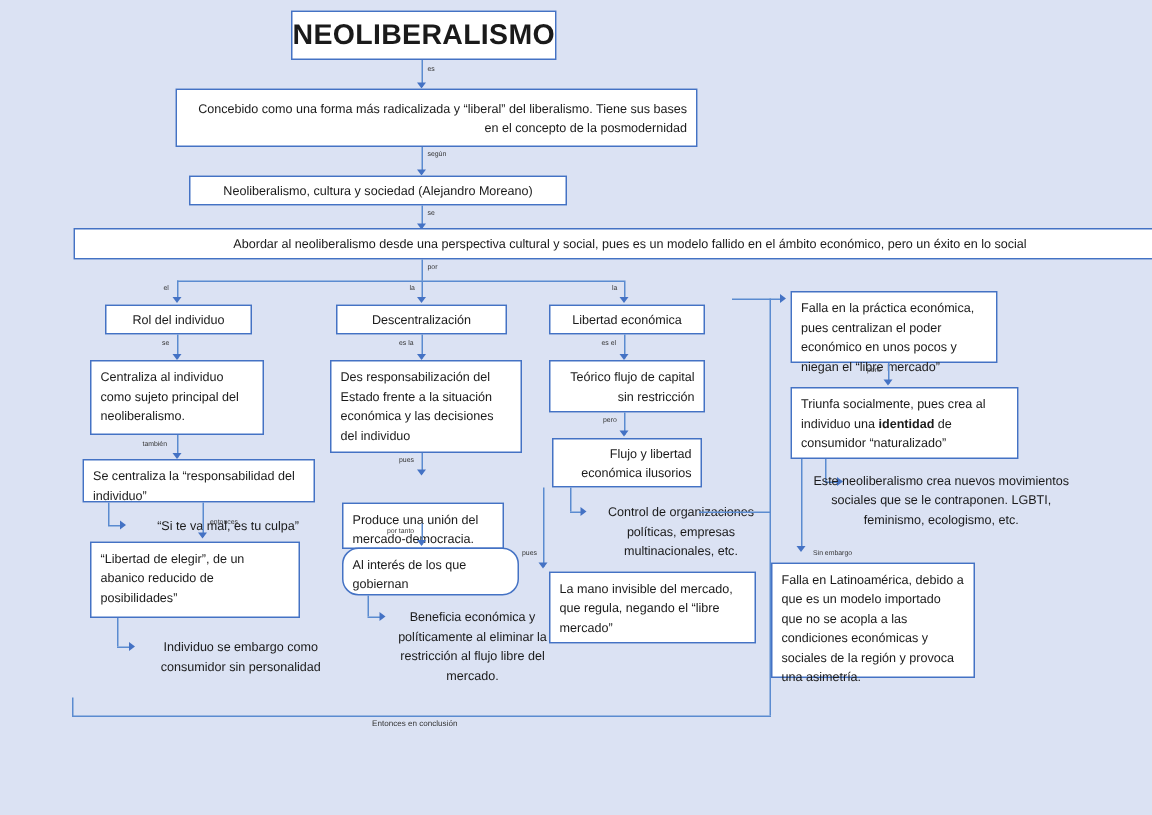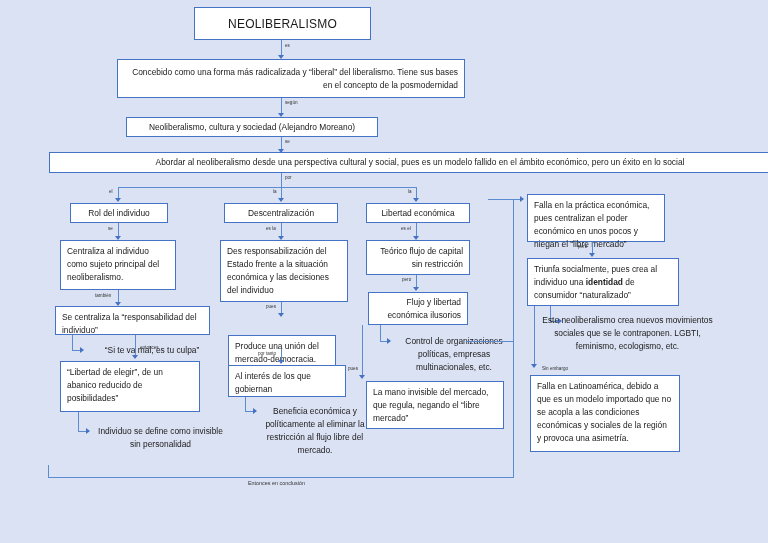--- a/index.html
+++ b/index.html
@@ -17,22 +17,22 @@
     background:#ffffff;
     border:1.2px solid #4472c4;
     box-sizing:border-box;
     color:#1a1a1a;
     font-size:8.4px;
     line-height:13px;
     padding:4px 6px;
     text-align:left;
   }
   .box.title{
-    font-size:12px;
-    font-weight:normal;
+    font-size:19px;
+    font-weight:bold;
     text-align:center;
     line-height:normal;
     display:flex;align-items:center;justify-content:center;
     letter-spacing:.2px;
   }
   .box.mid{
     display:flex;align-items:center;justify-content:center;
     text-align:right;
   }
 
@@ -130,41 +130,41 @@
 
   <div class="vline" style="left:135px;top:335px;height:23px;"></div>
   <div class="arrow-d" style="left:132px;top:355px;"></div>
   <div class="clabel" style="left:140px;top:345px;">entonces</div>
 
   <div class="box" style="left:60px;top:361px;width:140px;height:51px;">“Libertad de elegir”, de un abanico reducido de posibilidades”</div>
 
   <div class="vline" style="left:78px;top:412px;height:19px;"></div>
   <div class="hline" style="left:78px;top:431px;width:9px;"></div>
   <div class="arrow-r" style="left:86px;top:428px;"></div>
-  <div class="ftext" style="left:93px;top:425px;width:135px;">Individuo se define como invisible sin personalidad</div>
+  <div class="ftext" style="left:93px;top:425px;width:135px;">Individuo se embargo como consumidor sin personalidad</div>
 
   <div class="box mid" style="left:224px;top:203px;width:114px;height:20px;">Descentralización</div>
 
   <div class="vline" style="left:281px;top:223px;height:16px;"></div>
   <div class="arrow-d" style="left:278px;top:236px;"></div>
   <div class="clabel" style="left:266px;top:226px;">es la</div>
 
   <div class="box" style="left:220px;top:240px;width:128px;height:62px;">Des responsabilización del Estado frente a la situación económica y las decisiones del individuo</div>
 
   <div class="vline" style="left:281px;top:302px;height:14px;"></div>
   <div class="arrow-d" style="left:278px;top:313px;"></div>
   <div class="clabel" style="left:266px;top:304px;">pues</div>
 
   <div class="box" style="left:228px;top:318px;width:108px;height:31px;margin-top:17px;">Produce una unión del mercado-democracia.</div>
 
   <div class="vline" style="left:281px;top:349px;height:14px;"></div>
   <div class="arrow-d" style="left:278px;top:360px;"></div>
   <div class="clabel" style="left:258px;top:351px;">por tanto</div>
 
-  <div class="box" style="left:228px;top:365px;width:118px;height:32px;">Al interés de los que gobiernan</div>
+  <div class="box" style="left:228px;top:365px;width:118px;height:32px;border-radius:11px;">Al interés de los que gobiernan</div>
 
   <div class="vline" style="left:245px;top:397px;height:14px;"></div>
   <div class="hline" style="left:245px;top:411px;width:9px;"></div>
   <div class="arrow-r" style="left:253px;top:408px;"></div>
   <div class="ftext" style="left:260px;top:405px;width:110px;">Beneficia económica y políticamente al eliminar la restricción al flujo libre del mercado.</div>
 
   <div class="box mid" style="left:366px;top:203px;width:104px;height:20px;">Libertad económica</div>
 
   <div class="vline" style="left:416px;top:223px;height:16px;"></div>
   <div class="arrow-d" style="left:413px;top:236px;"></div>
@@ -202,21 +202,21 @@
 
   <div class="vline" style="left:550px;top:306px;height:15px;"></div>
   <div class="hline" style="left:550px;top:321px;width:9px;"></div>
   <div class="arrow-r" style="left:558px;top:318px;"></div>
   <div class="ftext" style="left:540px;top:314px;width:175px;">Este neoliberalismo crea nuevos movimientos sociales que se le contraponen. LGBTI, feminismo, ecologismo, etc.</div>
 
   <div class="vline" style="left:534px;top:306px;height:60px;"></div>
   <div class="arrow-d" style="left:531px;top:364px;"></div>
   <div class="clabel" style="left:542px;top:366px;">Sin embargo</div>
 
-  <div class="box" style="left:530px;top:375px;width:150px;height:77px;">Falla en Latinoamérica, debido a que es un modelo importado que no se acopla a las condiciones económicas y sociales de la región y provoca una asimetría.</div>
+  <div class="box" style="left:514px;top:375px;width:136px;height:77px;">Falla en Latinoamérica, debido a que es un modelo importado que no se acopla a las condiciones económicas y sociales de la región y provoca una asimetría.</div>
 
   <div class="hline" style="left:466px;top:341px;width:48px;"></div>
 
   <div class="vline" style="left:513px;top:199px;height:278px;"></div>
 
   <div class="hline" style="left:48px;top:477px;width:466px;"></div>
   <div class="vline" style="left:48px;top:465px;height:13px;"></div>
   <div class="clabel" style="left:248px;top:480px;font-size:5.4px;">Entonces en conclusión</div>
 
 </div>

